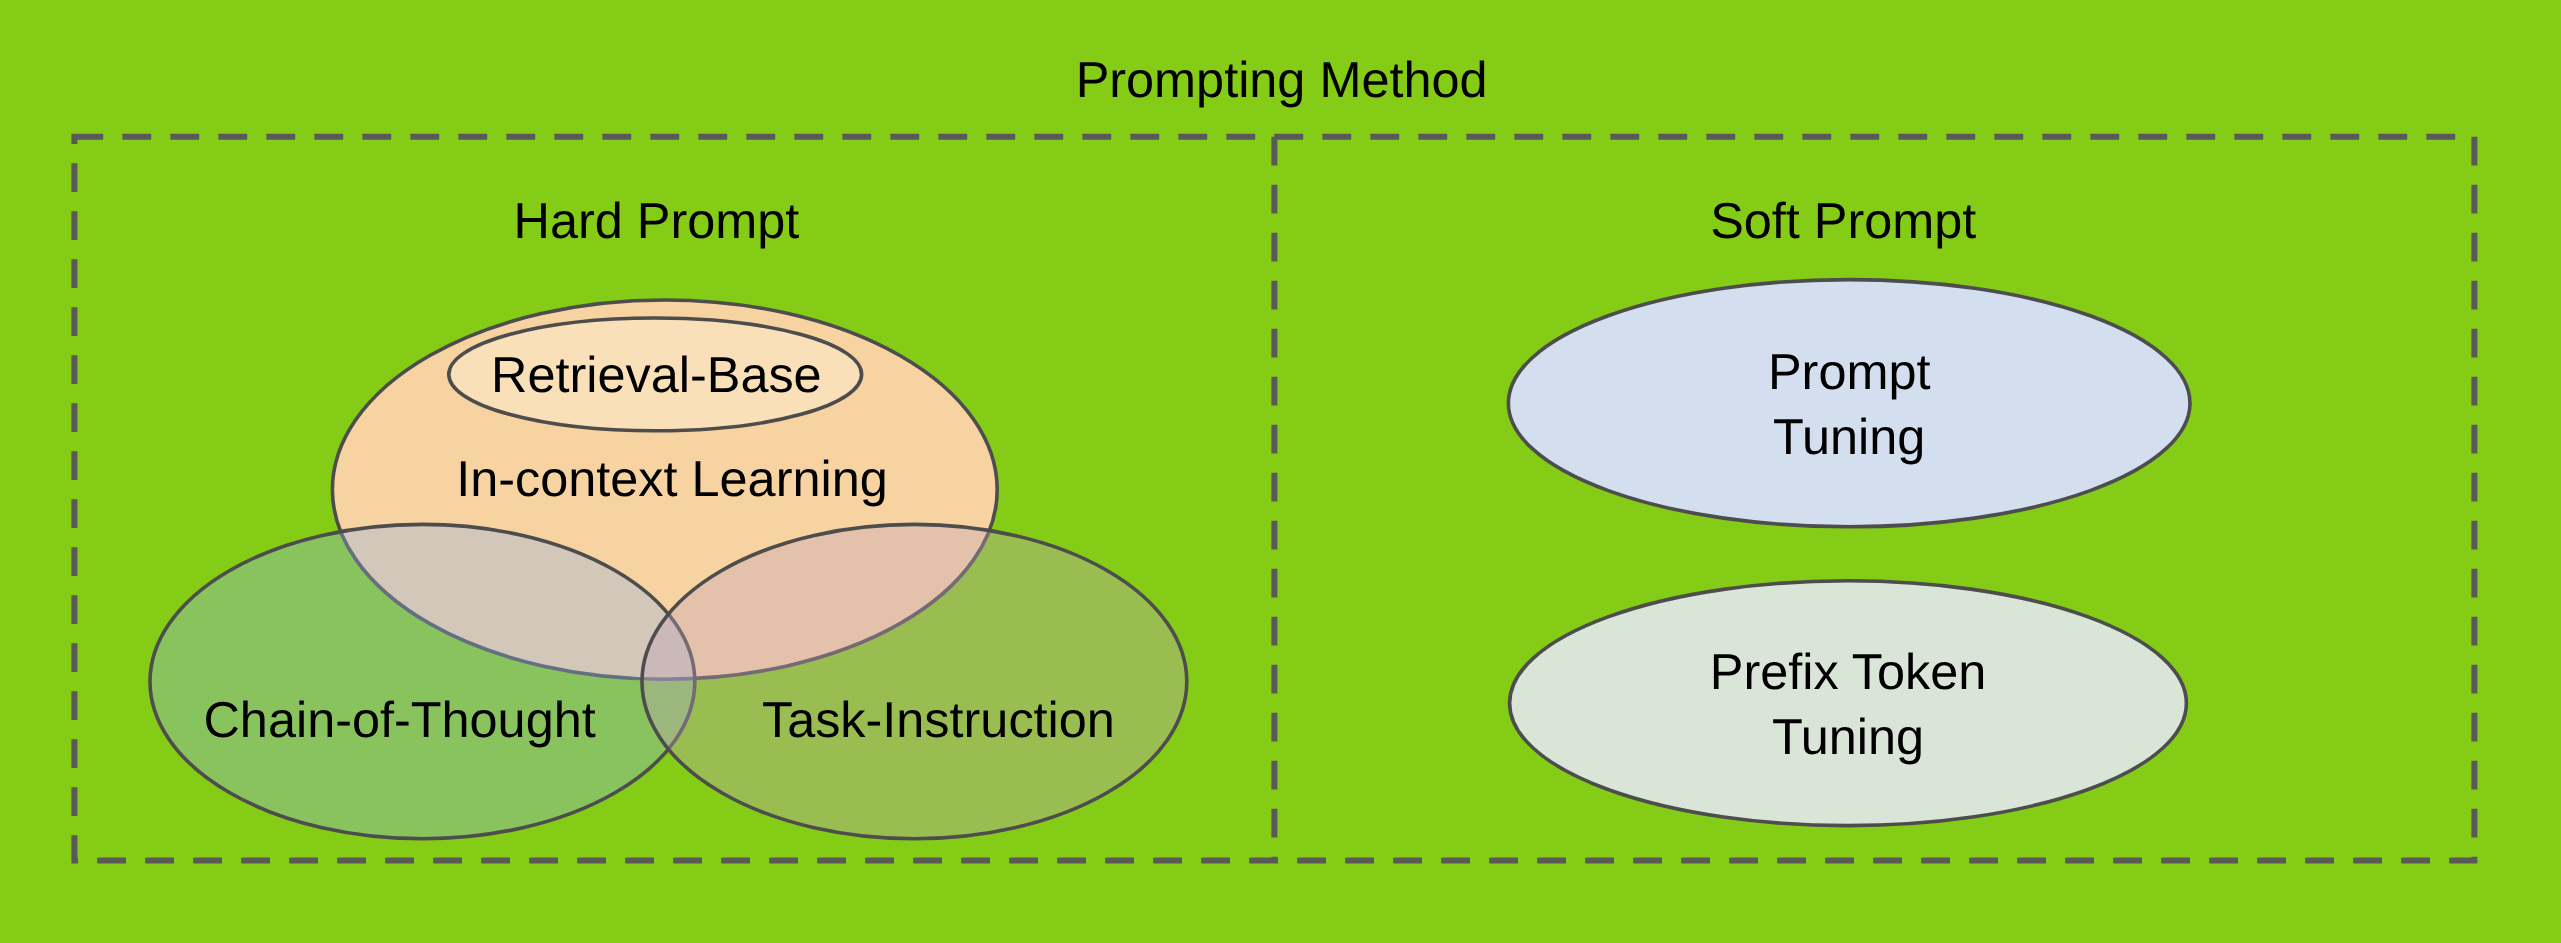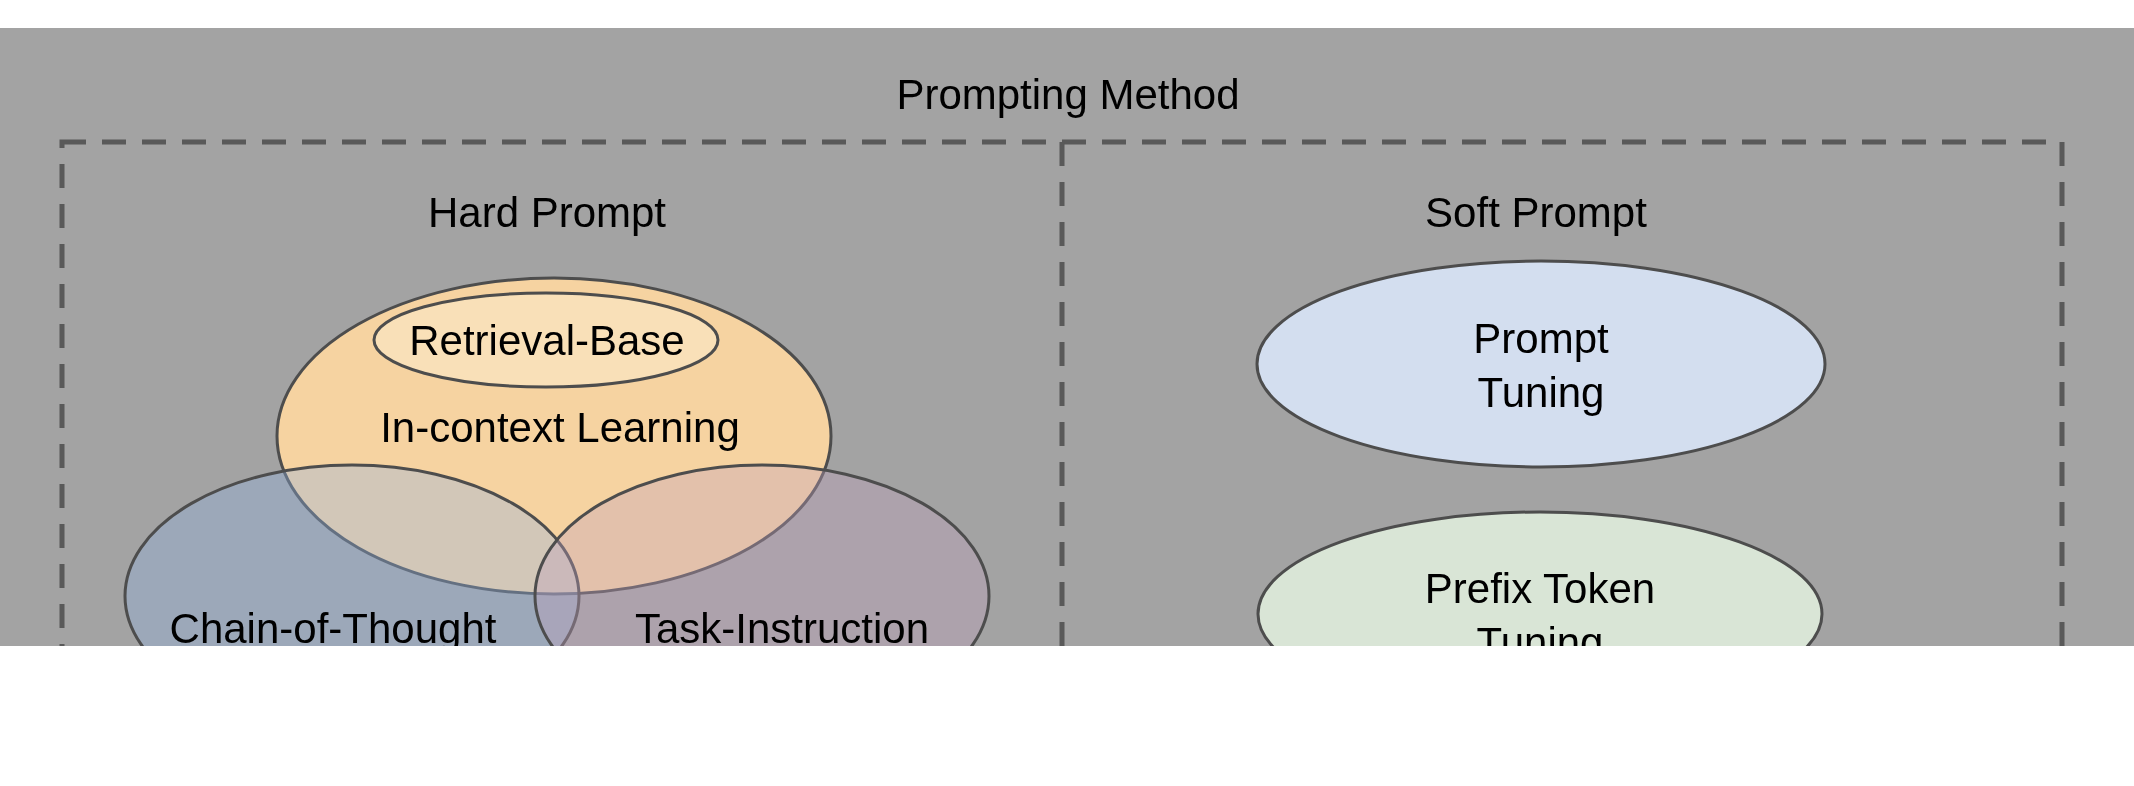--- a/index.html
+++ b/index.html
@@ -3,24 +3,23 @@
 <meta charset="utf-8">
 <style>
   html, body {
     margin: 0;
     padding: 0;
     background: #ffffff;
   }
   .stage {
     position: relative;
     width: 2134px;
-    height: 618px;
-    background: #a3a3a3;
+    height: 786px;
+    background: #84cc16;
     overflow: hidden;
-    margin-top: 28px;
   }
   svg { display: block; }
   text {
     font-family: "Liberation Sans", sans-serif;
     font-size: 42px;
     text-anchor: middle;
     dominant-baseline: central;
   }
   .venn-ellipse { stroke-width: 3; }
   .dashed-line {

